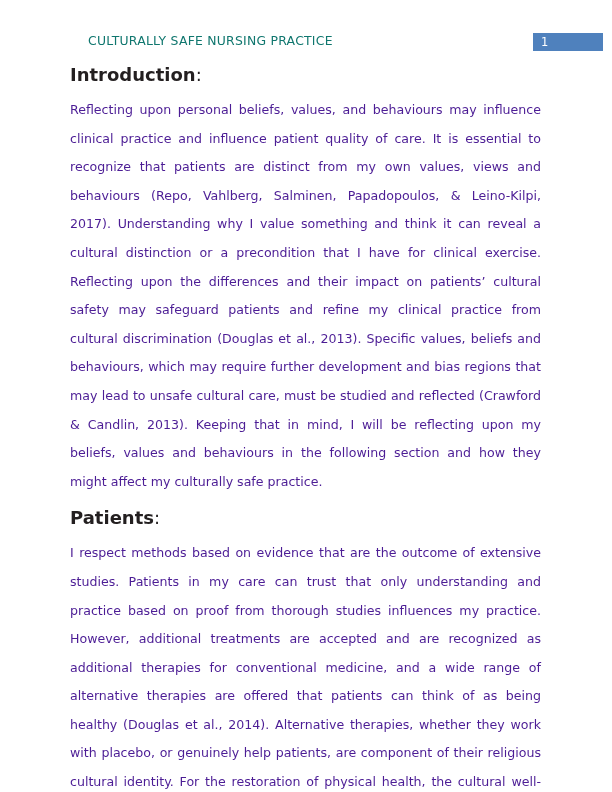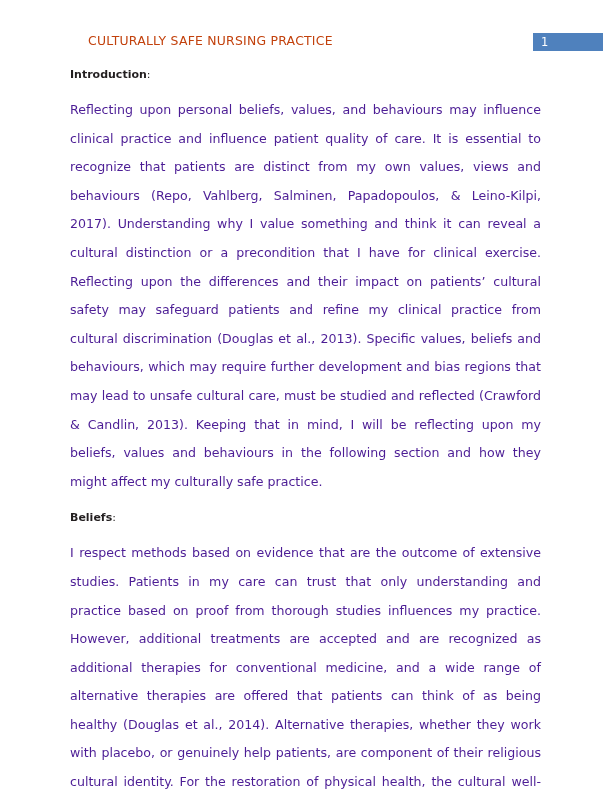--- a/index.html
+++ b/index.html
@@ -31,21 +31,21 @@
     left: 0;
     width: 612px;
     height: 22px;
   }
   .header-title {
     position: absolute;
     left: 88px;
     top: 0;
     font-size: 12.4px;
     letter-spacing: 0.25px;
-    color: #c2410c;
+    color: #0f766e;
     white-space: nowrap;
     line-height: 18px;
     text-align: center;
   }
   .page-number-badge {
     position: absolute;
     left: 533px;
     top: 1px;
     width: 70px;
     height: 18px;
@@ -62,21 +62,21 @@
 
   
   .content {
     position: absolute;
     left: 70px;
     top: 66px;
     width: 471px;
   }
 
   .section-heading {
-    font-size: 11px;
+    font-size: 18px;
     line-height: 18px;
     margin: 0 0 12px 0;
     color: #231f20;
   }
   .section-heading .heading-word {
     font-weight: bold;
   }
   .section-heading .heading-colon {
     font-weight: normal;
   }
@@ -108,20 +108,20 @@
 
   <div class="content">
 
     <h2 class="section-heading">
       <span class="heading-word">Introduction</span><span class="heading-colon">:</span>
     </h2>
 
     <p class="body-paragraph">Reflecting upon personal beliefs, values, and behaviours may influence clinical practice and influence patient quality of care. It is essential to recognize that patients are distinct from my own values, views and behaviours (Repo, Vahlberg, Salminen, Papadopoulos, &amp; Leino-Kilpi, 2017). Understanding why I value something and think it can reveal a cultural distinction or a precondition that I have for clinical exercise. Reflecting upon the differences and their impact on patients’ cultural safety may safeguard patients and refine my clinical practice from cultural discrimination (Douglas et al., 2013). Specific values, beliefs and behaviours, which may require further development and bias regions that may lead to unsafe cultural care, must be studied and reflected (Crawford &amp; Candlin, 2013). Keeping that in mind, I will be reflecting upon my beliefs, values and behaviours in the following section and how they might affect my culturally safe practice.</p>
 
     <h2 class="section-heading">
-      <span class="heading-word">Beliefs</span><span class="heading-colon">:</span>
+      <span class="heading-word">Patients</span><span class="heading-colon">:</span>
     </h2>
 
     <p class="body-paragraph">I respect methods based on evidence that are the outcome of extensive studies. Patients in my care can trust that only understanding and practice based on proof from thorough studies influences my practice. However, additional treatments are accepted and are recognized as additional therapies for conventional medicine, and a wide range of alternative therapies are offered that patients can think of as being healthy (Douglas et al., 2014). Alternative therapies, whether they work with placebo, or genuinely help patients, are component of their religious cultural identity. For the restoration of physical health, the cultural well-being of the patient is essential. The holistic treatment of a patient includes including your religious convictions in your health plan (Duff, 2013). This is an area where I need to focus on the continuing growth of culturally safe practice.</p>
 
   </div>
 
 </div>
 
 </body></html>

